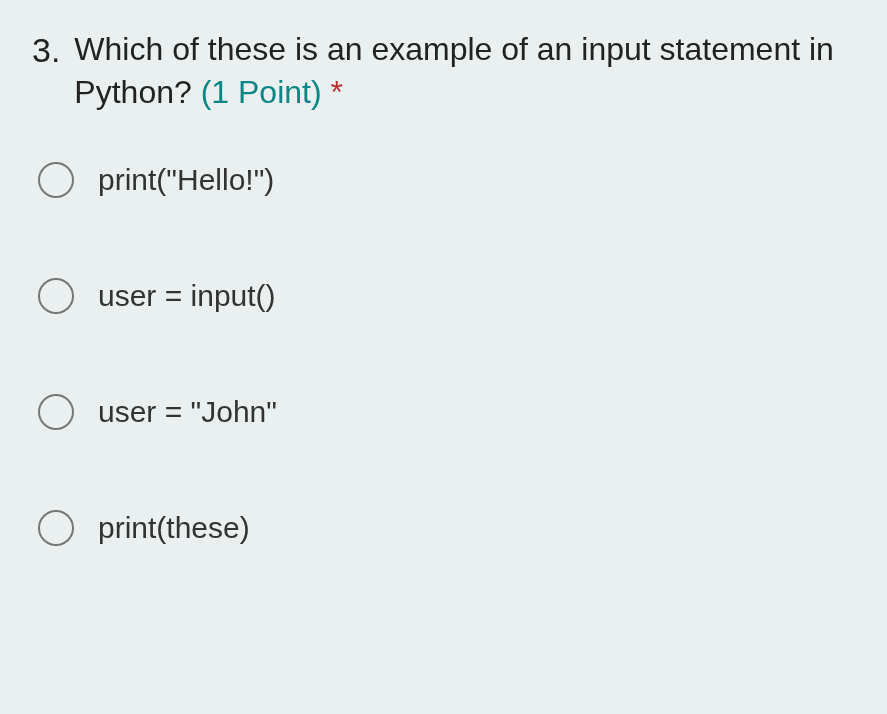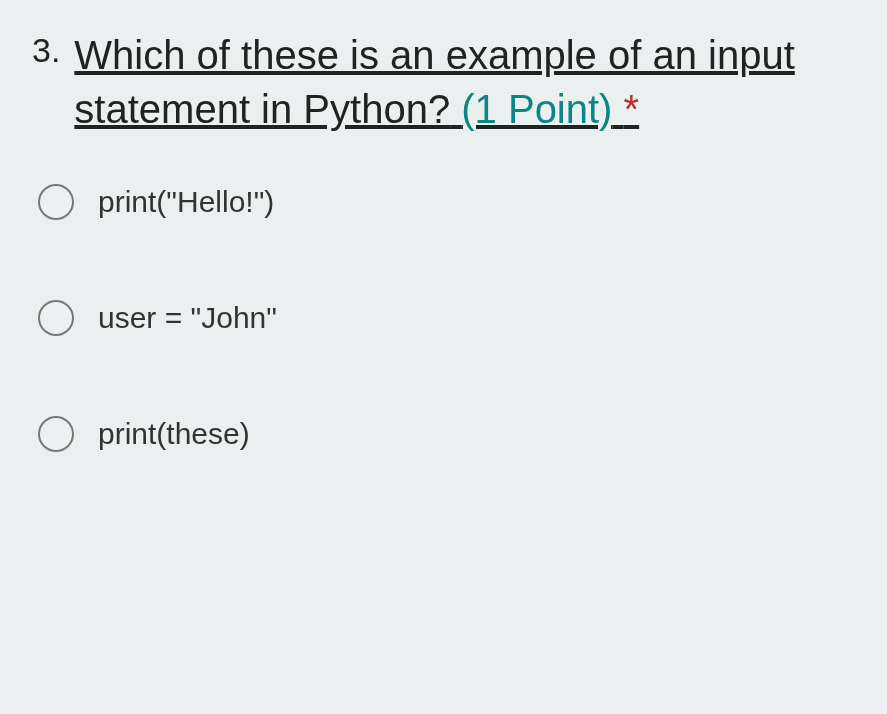--- a/index.html
+++ b/index.html
@@ -20,24 +20,23 @@
       align-items: flex-start;
       margin-bottom: 48px;
     }
     .question-number {
       font-size: 34px;
       color: #222;
       margin-right: 14px;
       line-height: 1.35;
     }
     .question-text {
-      font-size: 40px;
+      font-size: 32px;
       color: #222;
       line-height: 1.35;
-      text-decoration: underline;
     }
     .points {
       color: #0b8585;
     }
     .required {
       color: #b83030;
     }
     .options {
       display: flex;
       flex-direction: column;
@@ -75,19 +74,23 @@
   </div>
 </div>
 
 <div class="options">
   <div class="option">
     <div class="radio-circle"></div>
     <div class="option-label">print("Hello!")</div>
   </div>
   <div class="option">
     <div class="radio-circle"></div>
+    <div class="option-label">user = input()</div>
+  </div>
+  <div class="option">
+    <div class="radio-circle"></div>
     <div class="option-label">user = "John"</div>
   </div>
   <div class="option">
     <div class="radio-circle"></div>
     <div class="option-label">print(these)</div>
   </div>
 </div>
 
 </body></html>

